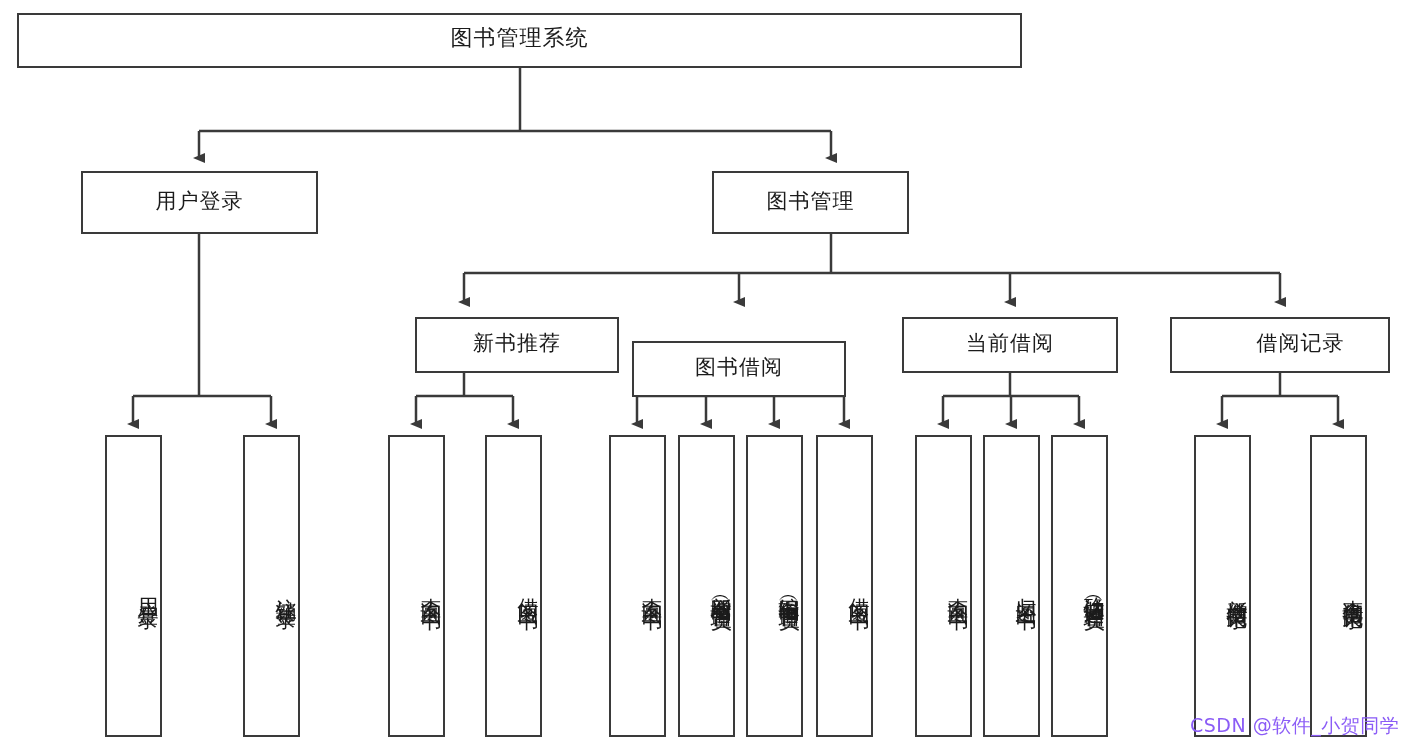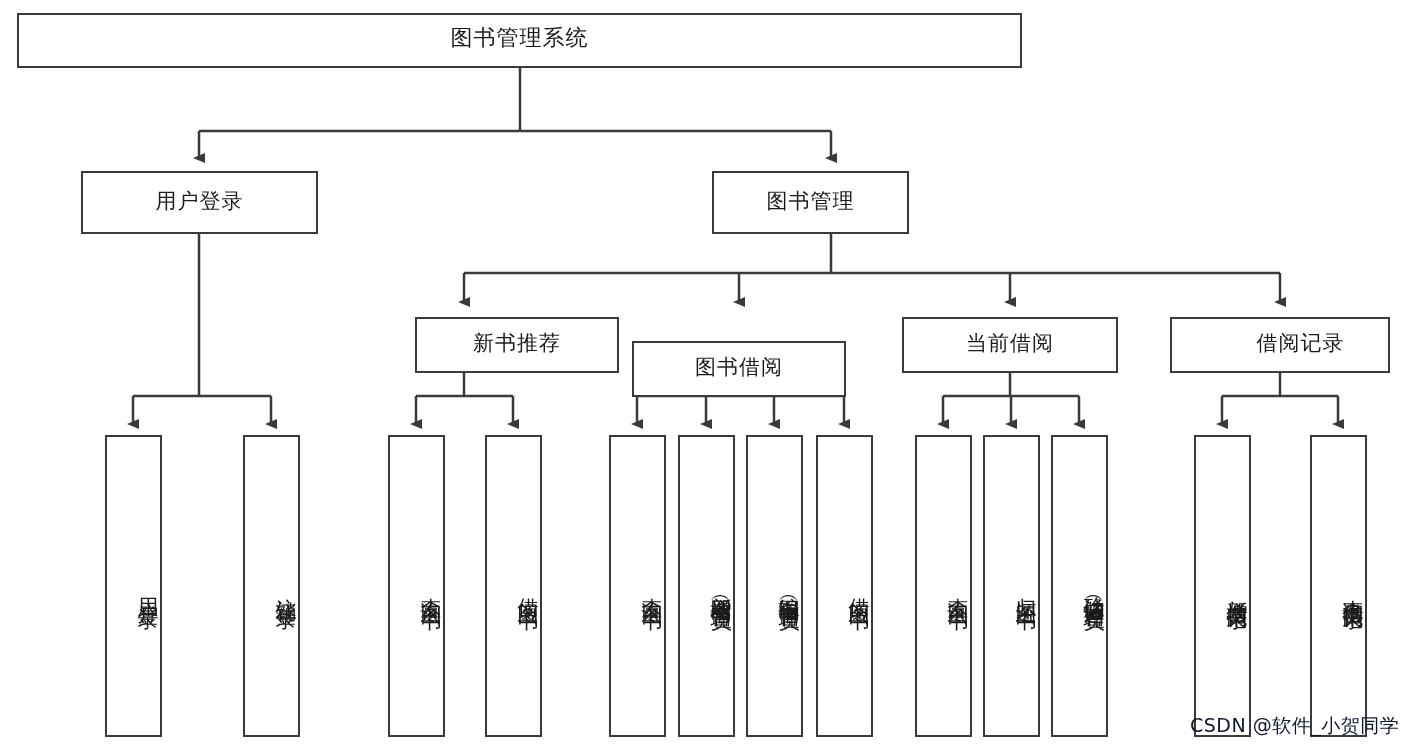--- a/index.html
+++ b/index.html
@@ -53,21 +53,21 @@
     line-height: 1.15;
     padding-top: 6px;
     align-items: flex-start;
     justify-content: center;
   }
   .node.vert.tall-text {
     letter-spacing: 2px;
   }
   .watermark {
     position: absolute;
-    color: #0f172a;
+    color: #8b5cf6;
     font-size: 19px;
     white-space: nowrap;
     letter-spacing: 0.5px;
     z-index: 5;
   }
 </style>
 </head>
 <body>
 
 <div id="canvas">

